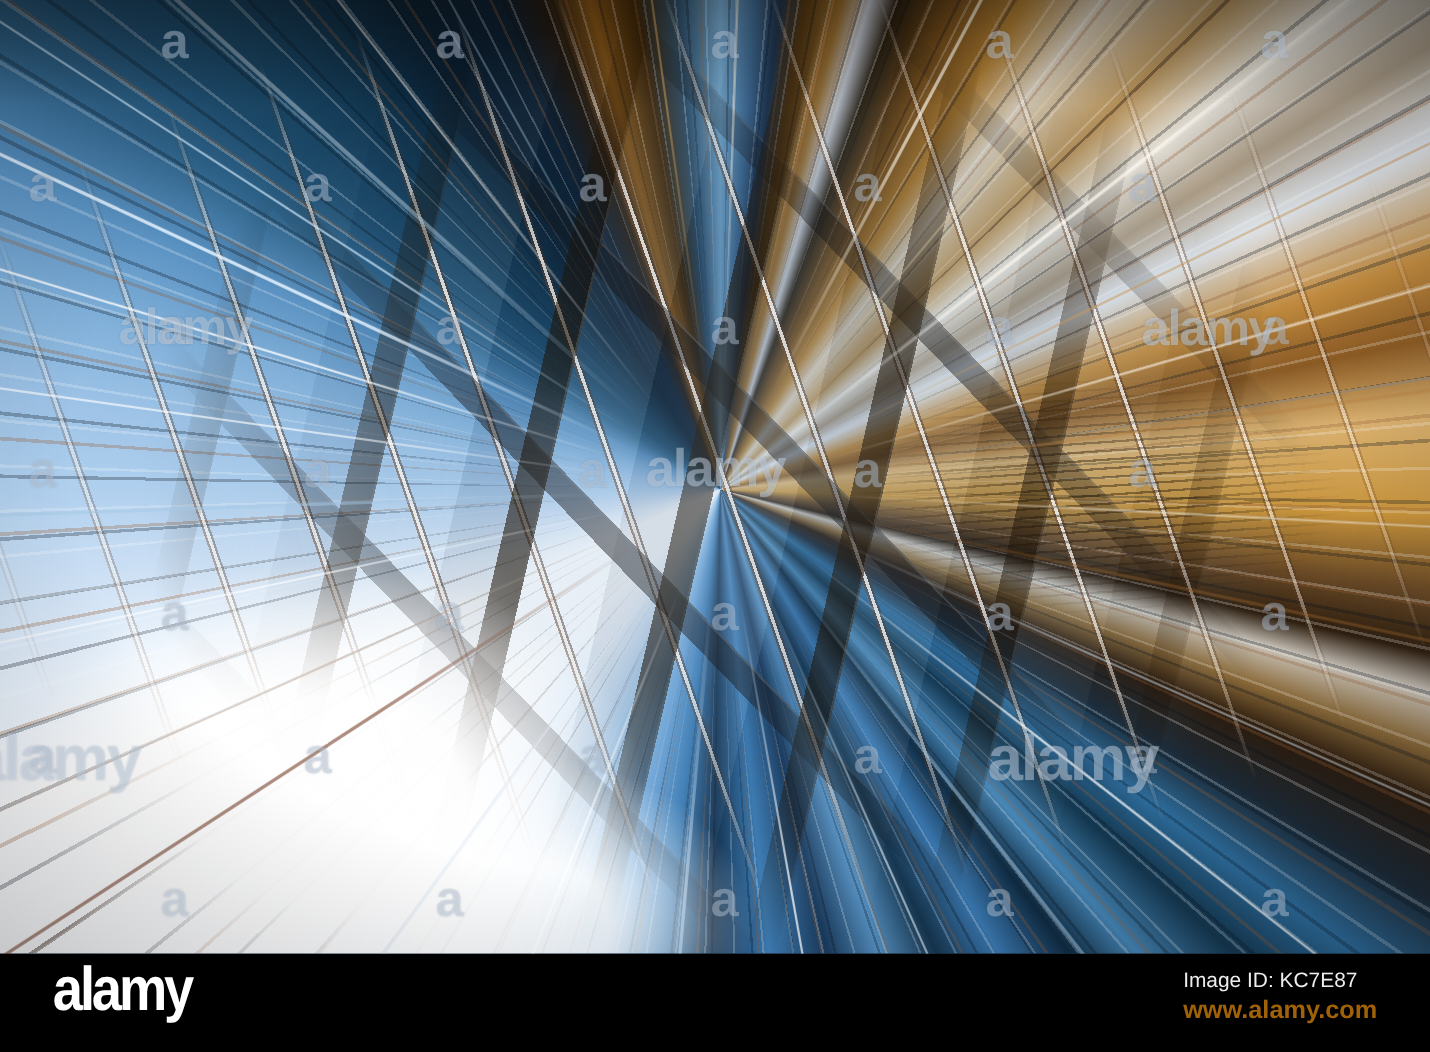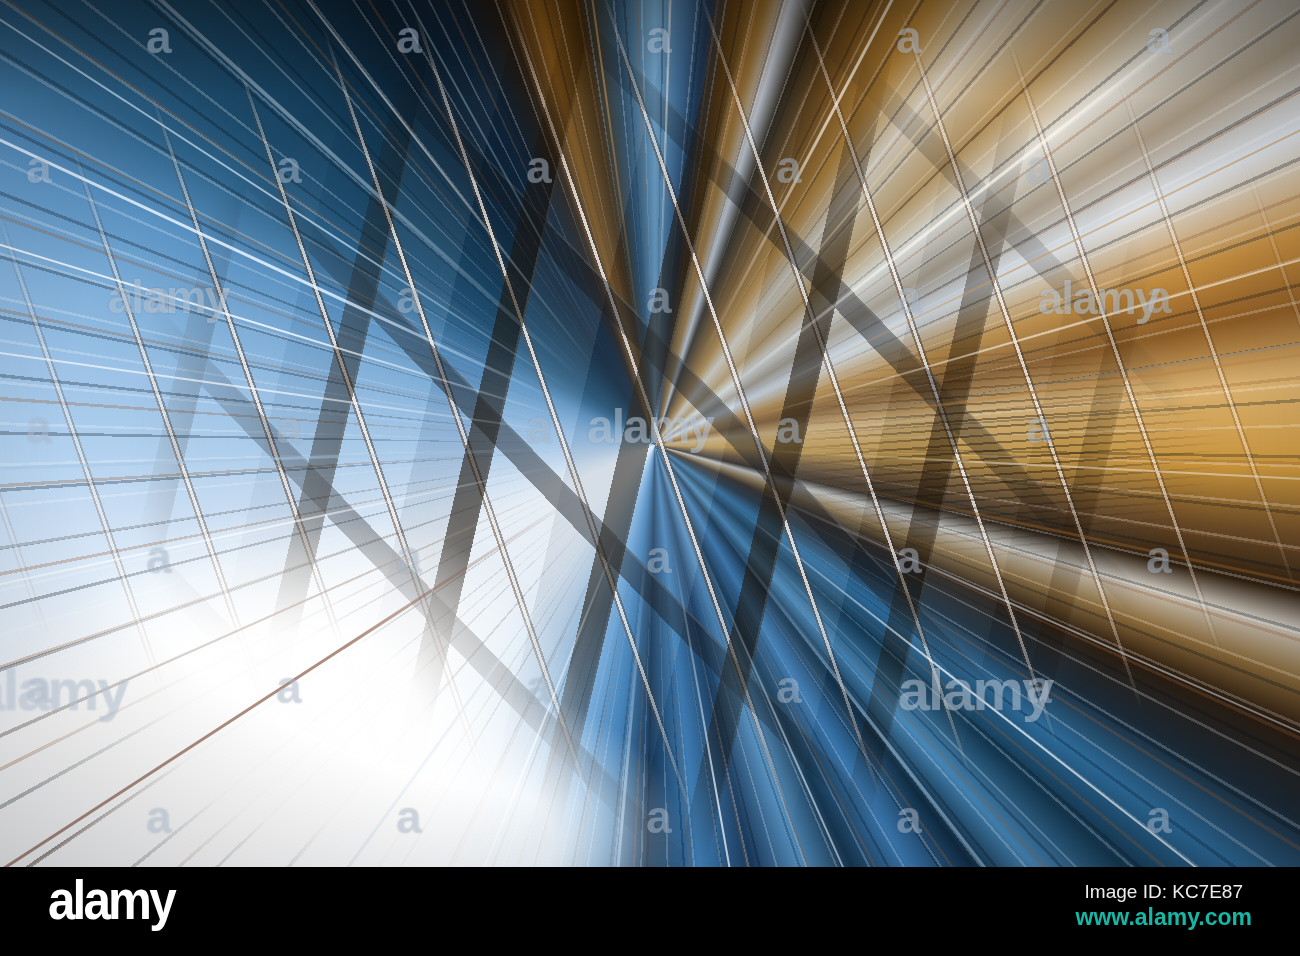--- a/index.html
+++ b/index.html
@@ -80,23 +80,23 @@
   .wm-layer{position:absolute;inset:0;}
   .wm-letter{position:absolute;font-weight:700;font-size:46px;line-height:1;
     color:rgba(205,216,228,0.38);text-shadow:0 0 2px rgba(70,90,115,0.25);}
   .wm-word{position:absolute;font-weight:700;letter-spacing:-2px;line-height:1;
     color:rgba(208,220,232,0.45);text-shadow:0 0 2px rgba(70,90,115,0.25);transform:translate(-50%,-50%);}
 
   
   .footer{position:absolute;left:0;top:867px;width:1300px;height:89px;background:#000;}
   .footer-logo{position:absolute;left:48px;top:0px;color:#fff;font-weight:700;
     font-size:52px;letter-spacing:-3px;transform:scale(0.95,1.08);transform-origin:left top;}
-  .footer-right{position:absolute;right:48px;top:13px;text-align:center;color:#fff;}
+  .footer-right{position:absolute;right:48px;top:13px;text-align:left;color:#fff;}
   .footer-id{font-size:19px;color:#ededed;line-height:24px;}
-  .footer-url{font-size:23px;font-weight:700;color:#14b8a6;line-height:26px;}
+  .footer-url{font-size:23px;font-weight:700;color:#a16207;line-height:26px;}
 </style>
 </head>
 <body>
 
 <div class="page">
   <div class="photo">
     <div class="base"></div>
     <div class="streaks"></div>
     <div class="rails"></div>
     <div class="facade"></div>

